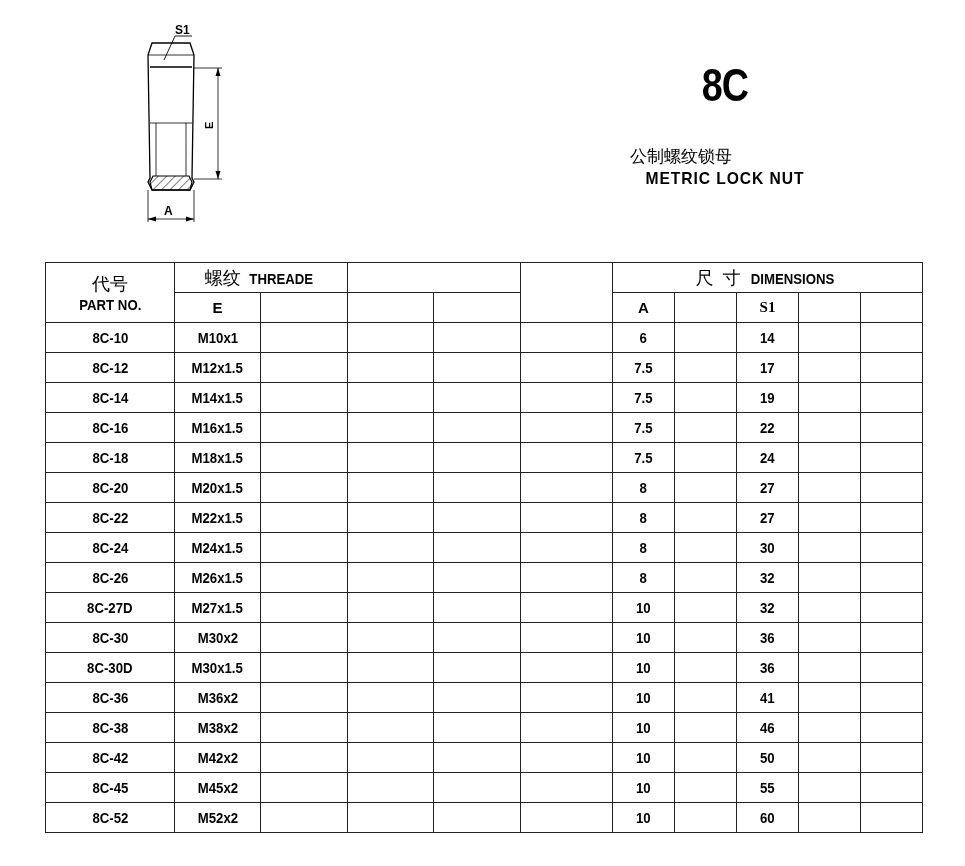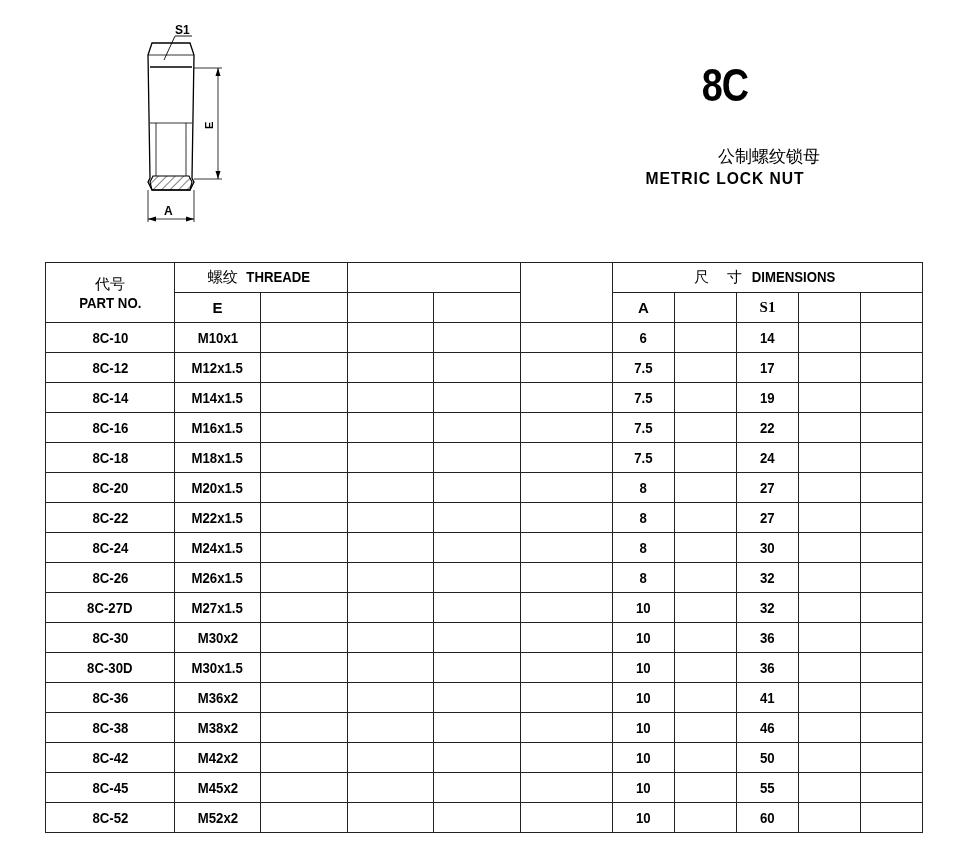--- a/index.html
+++ b/index.html
@@ -2,31 +2,31 @@
 <html><head>
 <meta charset="utf-8">
 <style>
   html, body { margin:0; padding:0; background:#ffffff; }
   body { width:965px; height:866px; position:relative; overflow:hidden;
          font-family:"Liberation Sans", "DejaVu Sans", sans-serif; color:#000; }
   .drawing { position:absolute; left:120px; top:10px; width:120px; height:220px; }
   .title-code { position:absolute; left:690px; top:58px; width:70px; text-align:center;
                 font-family:"Liberation Sans", sans-serif; font-weight:bold; font-size:46px;
                 transform:scaleX(0.82); letter-spacing:-1px; }
-  .title-cn { position:absolute; left:630px; top:145px; width:190px; text-align:right;
+  .title-cn { position:absolute; left:630px; top:145px; width:190px; text-align:left;
               font-family:"DejaVu Sans", sans-serif; font-size:17px; }
   .title-en { position:absolute; left:630px; top:169px; width:190px; text-align:center;
               font-family:"Liberation Sans", sans-serif; font-weight:bold; font-size:17px;
               letter-spacing:1px; transform:scaleX(0.92); }
   table.spec { position:absolute; left:45px; top:262px; border-collapse:collapse;
                table-layout:fixed; }
   table.spec td { border:1.5px solid #222; height:29px; padding:0; text-align:center;
                   vertical-align:middle; font-weight:bold; font-size:15px; white-space:nowrap; }
   table.spec td.hdr { font-size:15px; }
-  .cn { font-family:Liberation Mono, monospace; font-weight:normal; font-size:15px; }
+  .cn { font-family:Liberation Serif, serif; font-weight:normal; font-size:18px; }
   .cond { display:inline-block; transform:scaleX(0.88); }
 </style>
 </head>
 <body>
 
 <svg class="drawing" viewBox="0 0 120 220" width="120" height="220">
   <defs>
     <pattern id="hatch" patternUnits="userSpaceOnUse" width="6" height="6" patternTransform="rotate(45)">
       <line x1="0" y1="0" x2="0" y2="6" stroke="#000" stroke-width="1"></line>
     </pattern>

